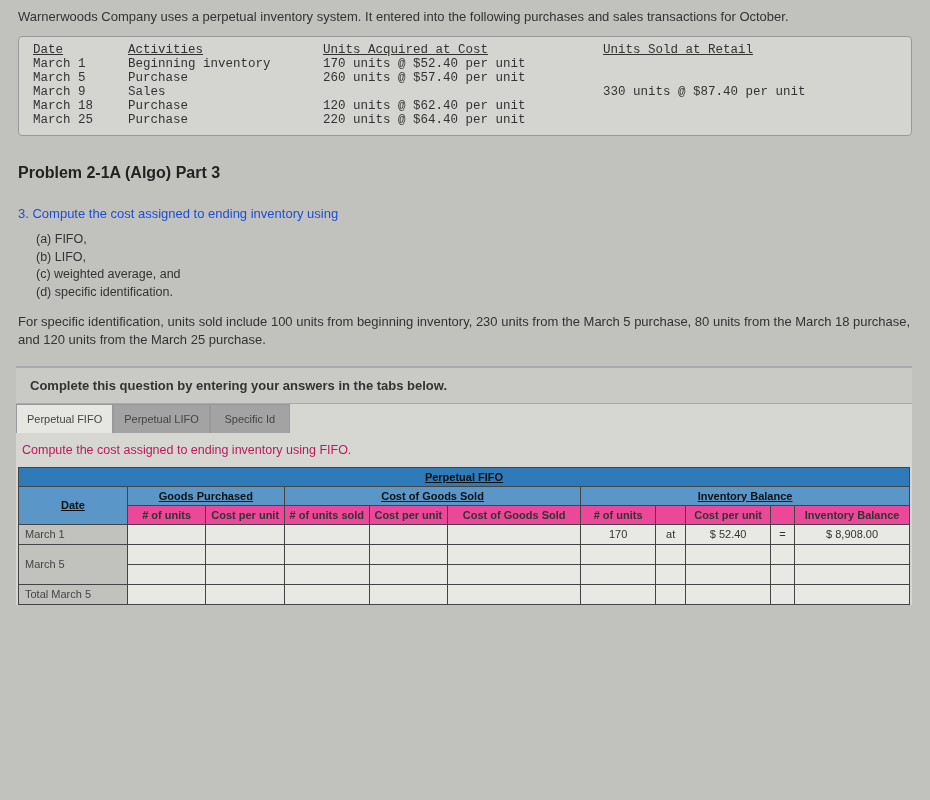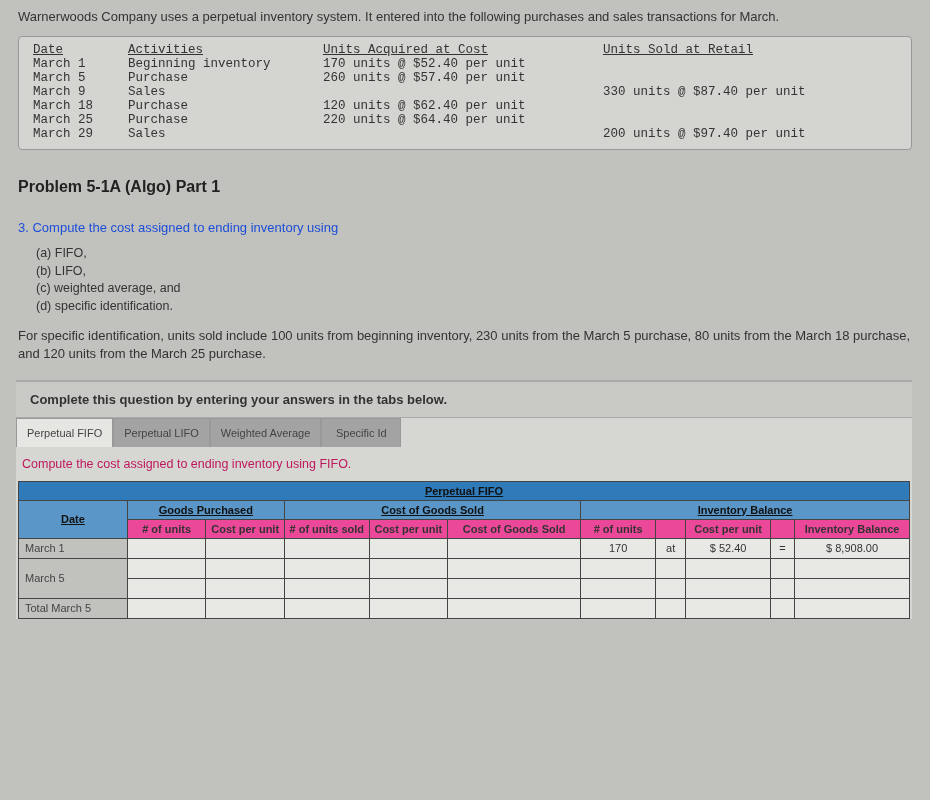--- a/index.html
+++ b/index.html
@@ -71,21 +71,21 @@
   .date-col { font-weight: bold; text-decoration: underline; }
   .input-cell { background: #e8e8e5; height: 20px; }
   .val-cell { background: #e8e8e5; }
   .thick-bottom td { border-bottom: 2px solid #000; }
   .u { text-decoration: underline; }
 </style>
 </head>
 <body>
 
 <div class="container">
-  <div class="intro">Warnerwoods Company uses a perpetual inventory system. It entered into the following purchases and sales transactions for March.</div>
+  <div class="intro">Warnerwoods Company uses a perpetual inventory system. It entered into the following purchases and sales transactions for October.</div>
 
   <div class="data-box">
     <table>
       <tbody>
           <tr class="hdr">
         <td style="width:95px">Date</td>
         <td style="width:195px">Activities</td>
         <td style="width:280px">Units Acquired at Cost</td>
         <td>Units Sold at Retail</td>
       </tr>
@@ -112,48 +112,41 @@
             <td>Purchase</td>
             <td>120 units @ $62.40 per unit</td>
             <td></td>
           </tr>
       <tr>
             <td>March 25</td>
             <td>Purchase</td>
             <td>220 units @ $64.40 per unit</td>
             <td></td>
           </tr>
-      <tr>
-            <td>March 29</td>
-            <td>Sales</td>
-            <td></td>
-            <td>200 units @ $97.40 per unit</td>
-          </tr>
     </tbody>
       </table>
   </div>
 
-  <div class="section-title">Problem 5-1A (Algo) Part 1</div>
+  <div class="section-title">Problem 2-1A (Algo) Part 3</div>
 
   <div class="q3">3. Compute the cost assigned to ending inventory using</div>
   <div class="opts">
     <div>(a) FIFO,</div>
     <div>(b) LIFO,</div>
     <div>(c) weighted average, and</div>
     <div>(d) specific identification.</div>
   </div>
   <div class="para">For specific identification, units sold include 100 units from beginning inventory, 230 units from the March 5 purchase, 80 units from the March 18 purchase, and 120 units from the March 25 purchase.</div>
 
   <div class="answer-panel">
     <div class="answer-head">Complete this question by entering your answers in the tabs below.</div>
 
     <div class="tabs">
       <div class="tab active">Perpetual FIFO</div>
       <div class="tab">Perpetual LIFO</div>
-      <div class="tab">Weighted Average</div>
       <div class="tab">Specific Id</div>
     </div>
 
     <div class="sub-instr">Compute the cost assigned to ending inventory using FIFO.</div>
 
     <div class="grid-wrap">
       <table class="grid">
         <tbody>
             <tr>
           <th class="blue-hdr" colspan="11"><span class="u">Perpetual FIFO</span></th>

